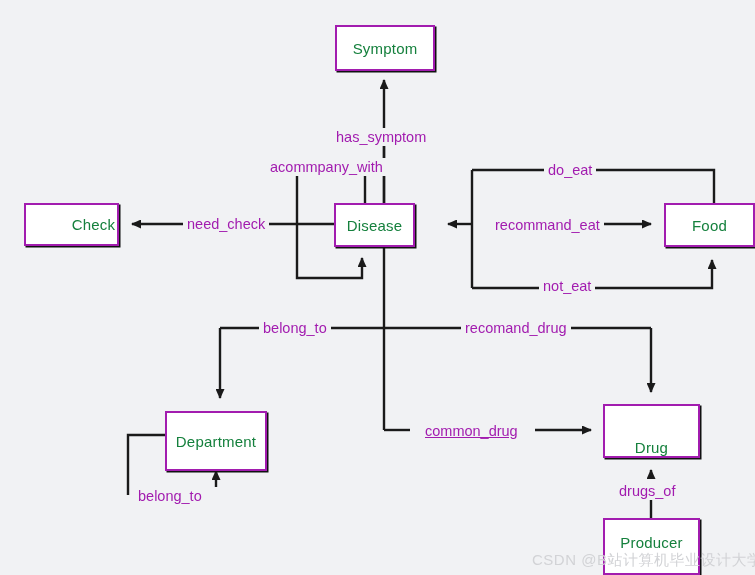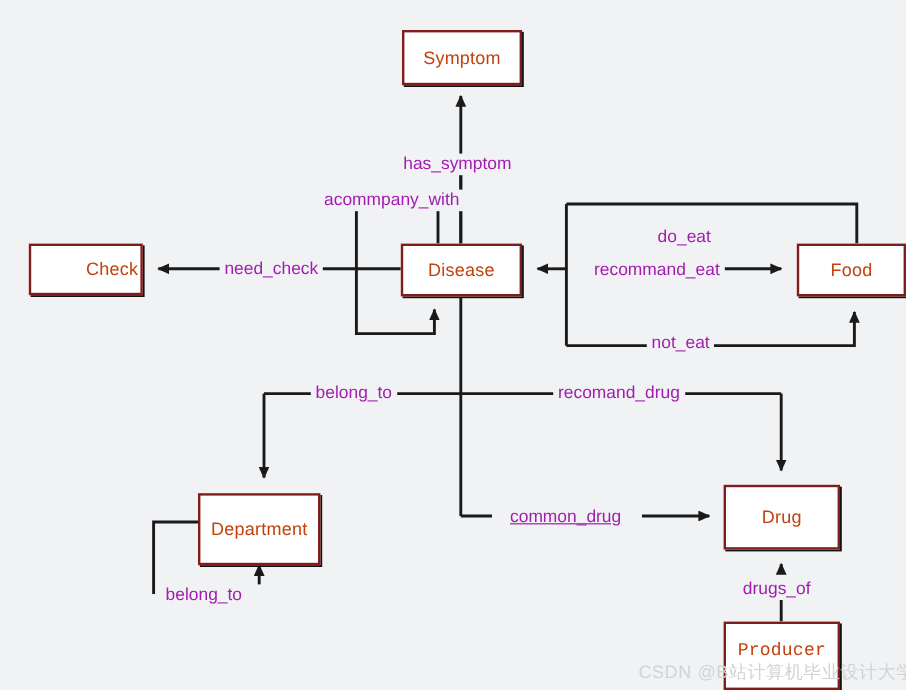--- a/index.html
+++ b/index.html
@@ -19,26 +19,26 @@
     position: absolute;
     left: 0;
     top: 0;
     width: 755px;
     height: 575px;
   }
   .node-box {
     position: absolute;
     box-sizing: border-box;
     background: #ffffff;
-    border: 2px solid #7f1d1d;
+    border: 2px solid #a21caf;
     box-shadow: 1.5px 1.5px 0 #111111;
     display: flex;
     align-items: center;
     justify-content: center;
-    color: #c2410c;
+    color: #15803d;
     font-size: 15px;
     letter-spacing: 0.2px;
     z-index: 3;
   }
   .edge-label {
     position: absolute;
     color: #a21caf;
     font-size: 14.5px;
     white-space: nowrap;
     background: #f1f2f4;
@@ -113,47 +113,47 @@
   </svg>
 
   <div class="node-box" style="left:335px; top:25px; width:100px; height:46px;">
     <span>Symptom</span>
   </div>
 
   <div class="node-box" style="left:24px; top:203px; width:95px; height:43px;padding-left:44px;">
     <span>Check</span>
   </div>
 
-  <div class="node-box" style="left:334px; top:203px; width:101px; height:44px;">
+  <div class="node-box" style="left:334px; top:203px; width:81px; height:44px;">
     <span>Disease</span>
   </div>
 
   <div class="node-box" style="left:664px; top:203px; width:91px; height:44px;">
     <span>Food</span>
   </div>
 
   <div class="node-box" style="left:165px; top:411px; width:102px; height:60px;">
     <span>Department</span>
   </div>
 
-  <div class="node-box" style="left:603px; top:404px; width:97px; height:54px;">
+  <div class="node-box" style="left:603px; top:404px; width:97px; height:54px;align-items:flex-end;">
     <span>Drug</span>
   </div>
 
   <div class="node-box" style="left:603px; top:518px; width:97px; height:57px;">
-    <span style="align-self:flex-start; margin-top:14px;font-family:Liberation Mono, monospace;">Producer</span>
+    <span style="align-self:flex-start; margin-top:14px;">Producer</span>
   </div>
 
   <div class="edge-label" style="left:332px; top:128px;">has_symptom</div>
 
   <div class="edge-label" style="left:266px; top:158px;">acommpany_with</div>
 
   <div class="edge-label" style="left:183px; top:215px;">need_check</div>
 
-  <div class="edge-label" style="left:544px; top:161px;margin-top:28px;">do_eat</div>
+  <div class="edge-label" style="left:544px; top:161px;">do_eat</div>
 
   <div class="edge-label" style="left:491px; top:216px;text-align:center;">recommand_eat</div>
 
   <div class="edge-label" style="left:495px; top:277px;margin-left:44px;">not_eat</div>
 
   <div class="edge-label" style="left:259px; top:319px;">belong_to</div>
 
   <div class="edge-label" style="left:461px; top:319px;">recomand_drug</div>
 
   <div class="edge-label" style="left:421px; top:422px;text-decoration:underline;">common_drug</div>

